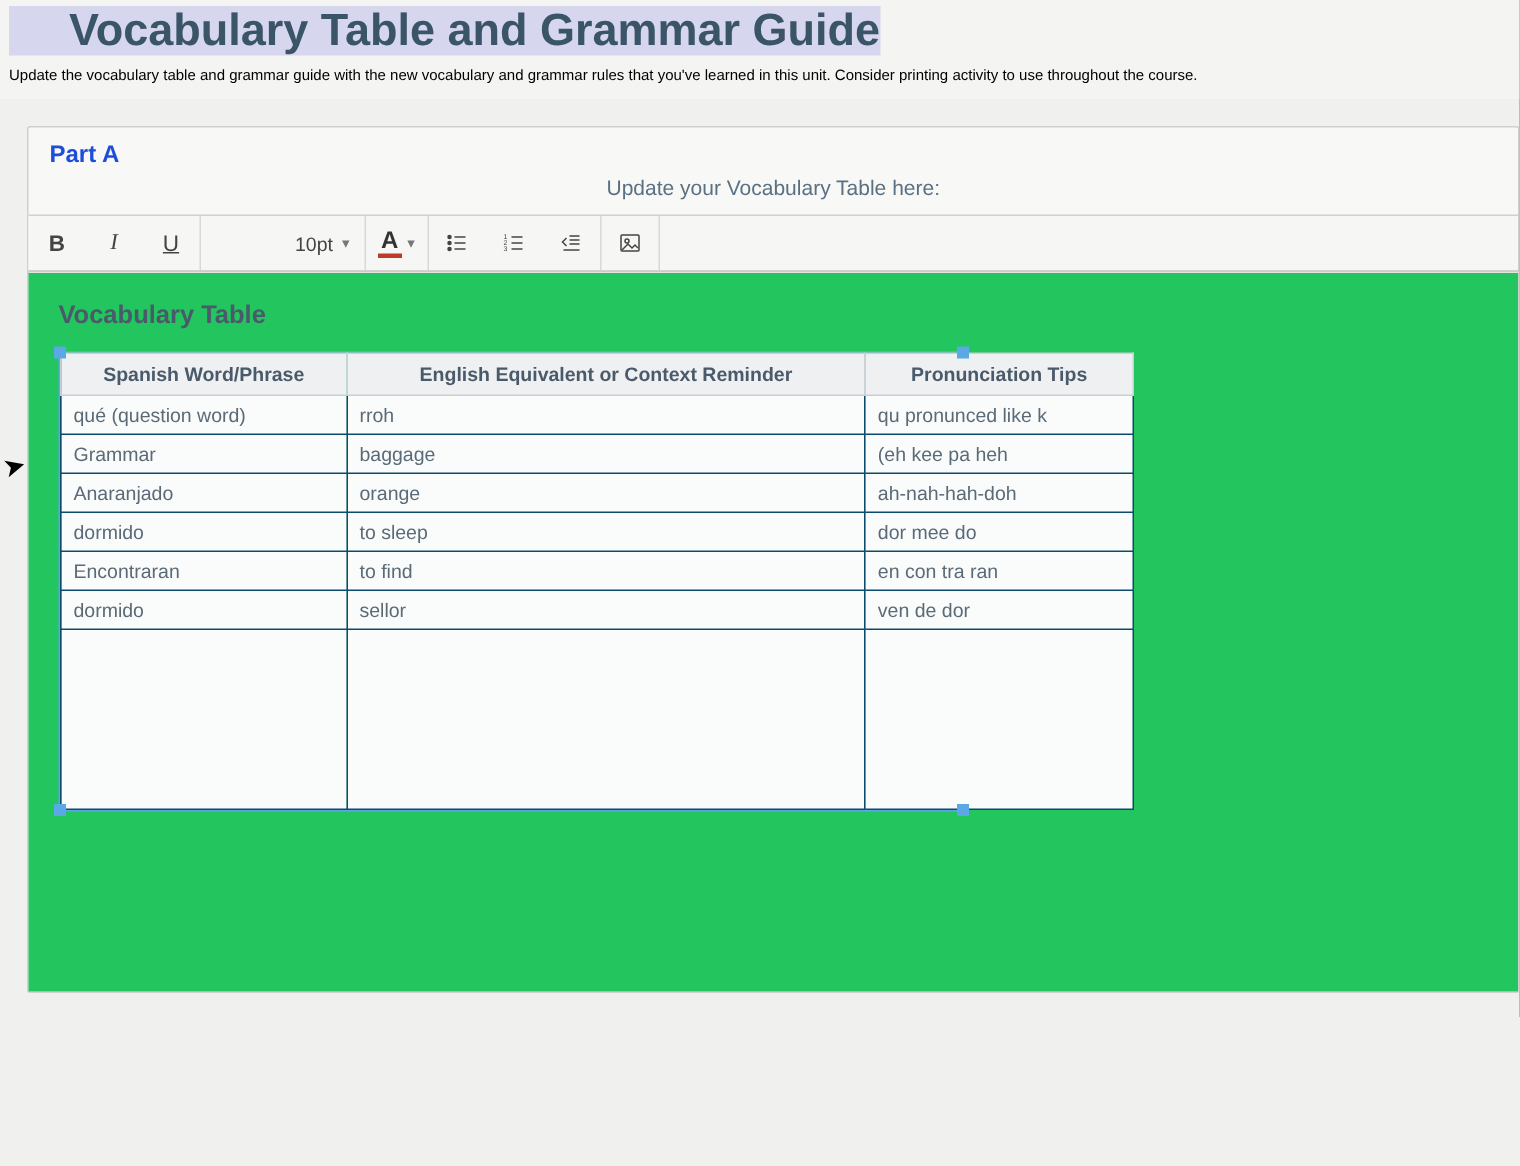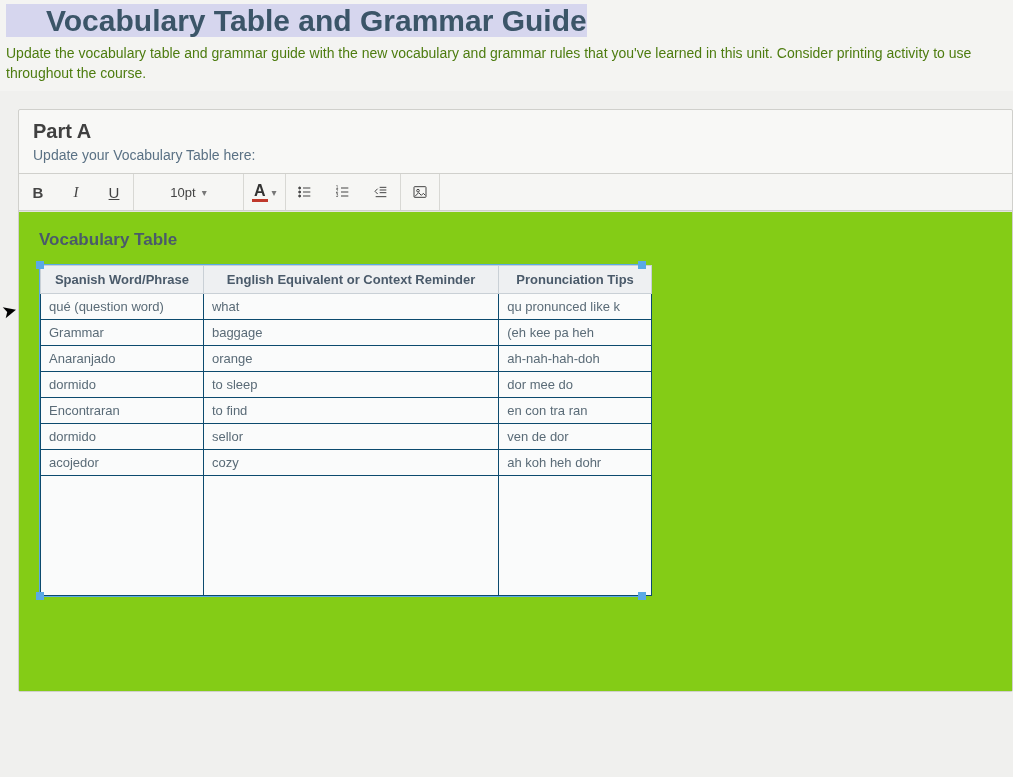--- a/index.html
+++ b/index.html
@@ -20,74 +20,75 @@
     font-weight: bold;
     color: #3b5568;
     margin: 0 0 6px 0;
     background: linear-gradient(#d6d6ee, #d6d6ee);
     background-repeat: no-repeat;
     background-size: 100% 100%;
     display: inline;
     padding-left: 40px;
   }
   .page-desc {
-    font-size: 14px;
-    color: #4d7c0f;
+    font-size: 10px;
+    color: #000000;
     line-height: 1.4;
     margin-top: 6px;
   }
   .part-wrap {
     margin: 18px 0 0 18px;
     border: 1px solid #d0d0cc;
     border-radius: 2px;
     background: #f8f8f6;
     padding: 0;
   }
   .part-head {
     padding: 10px 14px 10px 14px;
   }
   .part-label {
-    font-size: 20px;
+    font-size: 16px;
     font-weight: bold;
-    color: #404040;
+    color: #1d4ed8;
     margin: 0 0 4px 0;
   }
   .part-sub {
     font-size: 14px;
     color: #5a7184;
     margin: 0;
+    text-align: center;
   }
   .toolbar {
     display: flex;
     align-items: stretch;
     border-top: 1px solid #d0d0cc;
     border-bottom: 1px solid #d0d0cc;
     background: #f6f6f4;
     height: 38px;
     font-family: Arial, sans-serif;
   }
   .tb-group { display: flex; align-items: stretch; border-right: 1px solid #d8d8d4; }
   .tb-btn {
     width: 38px; display:flex; align-items:center; justify-content:center;
     color:#444; font-size:15px; cursor:pointer;
   }
   .tb-select{
     display:flex; align-items:center; padding:0 10px; gap:6px; color:#444; font-size:13px;
-    cursor:pointer; min-width:110px; justify-content:center;
+    cursor:pointer; min-width:110px; justify-content:flex-end;
     border-right:1px solid #d8d8d4;
   }
   .tb-font-color{
     display:flex; align-items:center; gap:4px; padding:0 8px; cursor:pointer;
     border-right:1px solid #d8d8d4;
   }
   .tb-font-color .A { font-weight:bold; color:#333; border-bottom:3px solid #c0392b; padding:0 2px; line-height:1; }
   .chev { font-size:10px; color:#777;}
   .tb-icon svg { width:16px; height:16px; stroke:#444; fill:none; stroke-width:1.5;}
   .editor-area{
-    background:#84cc16;
+    background:#22c55e;
     padding:18px 20px 40px 20px;
     min-height:480px;
     border-top:1px solid #e4e4e0;
     font-family: Arial, sans-serif;
     position:relative;
   }
   .editor-title{
     font-size:17px; font-weight:bold; color:#4a5a6a; margin:0 0 14px 0;
   }
   .sel-box{
@@ -97,21 +98,21 @@
   }
   .sel-handle{
     position:absolute; width:8px; height:8px; background:#5aa9e6;
   }
   .sh-tl{ top:-4px; left:-4px;}
   .sh-tr{ top:-4px; right:-4px;}
   .sh-bl{ bottom:-4px; left:-4px;}
   .sh-br{ bottom:-4px; right:-4px;}
   table.vocab{
     border-collapse:collapse;
-    width:612px;
+    width:716px;
     font-size:13px;
     color:#5a6b77;
   }
   table.vocab th{
     background:#eef0f2;
     font-weight:bold;
     color:#4a5a6a;
     padding:6px 8px;
     border:1px solid #c9d0d6;
     text-align:center;
@@ -213,21 +214,21 @@
         <thead>
           <tr>
             <th style="width:160px">Spanish Word/Phrase</th>
             <th style="width:290px">English Equivalent or Context Reminder</th>
             <th style="width:150px">Pronunciation Tips</th>
           </tr>
         </thead>
         <tbody>
           <tr>
               <td>qué (question word)</td>
-              <td>what</td>
+              <td>rroh</td>
               <td>qu pronunced like k</td>
             </tr>
           <tr>
               <td>Grammar</td>
               <td>baggage</td>
               <td>(eh kee pa heh</td>
             </tr>
           <tr>
               <td>Anaranjado</td>
               <td>orange</td>
@@ -240,25 +241,20 @@
             </tr>
           <tr>
               <td>Encontraran</td>
               <td>to find</td>
               <td>en con tra ran</td>
             </tr>
           <tr>
               <td>dormido</td>
               <td>sellor</td>
               <td>ven de dor</td>
-            </tr>
-          <tr>
-              <td>acojedor</td>
-              <td>cozy</td>
-              <td>ah koh heh dohr</td>
             </tr>
           <tr class="vocab-filler">
               <td></td>
               <td></td>
               <td></td>
             </tr>
         </tbody>
       </table>
     </div>
   </div>

